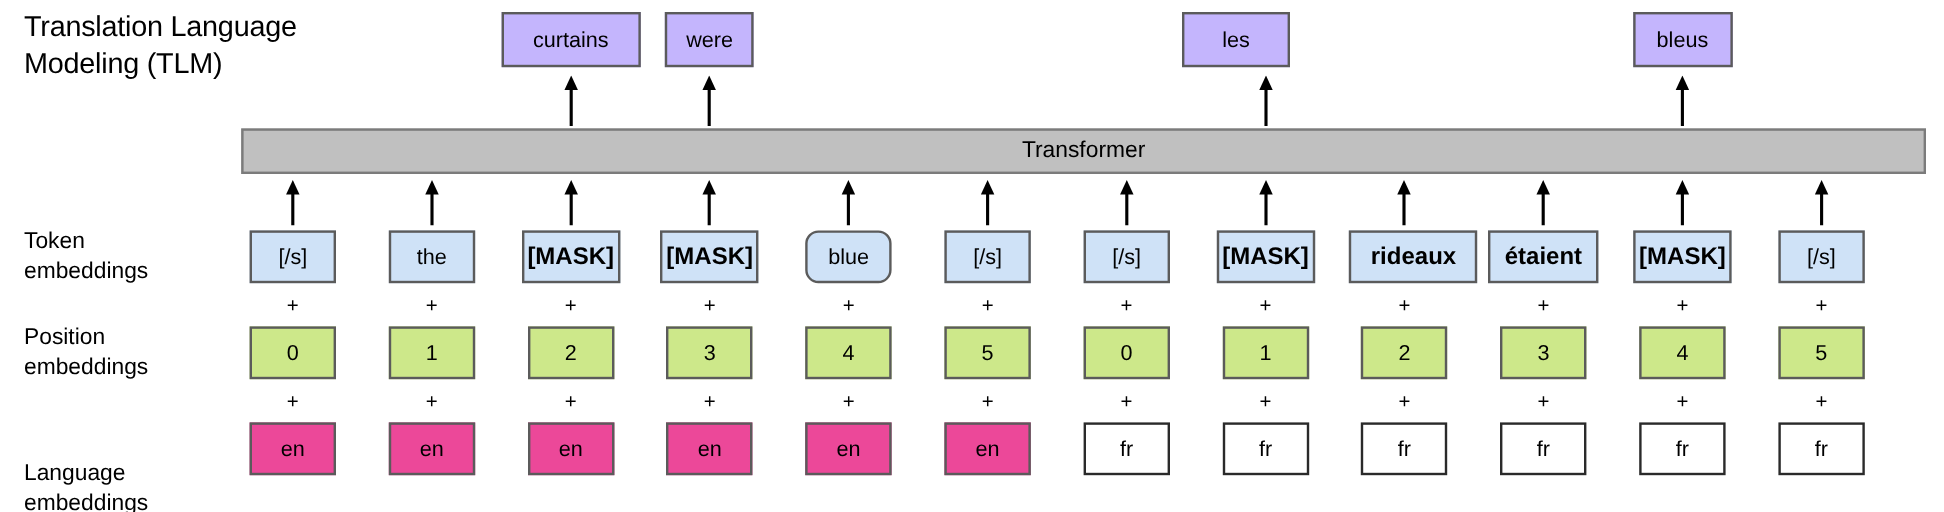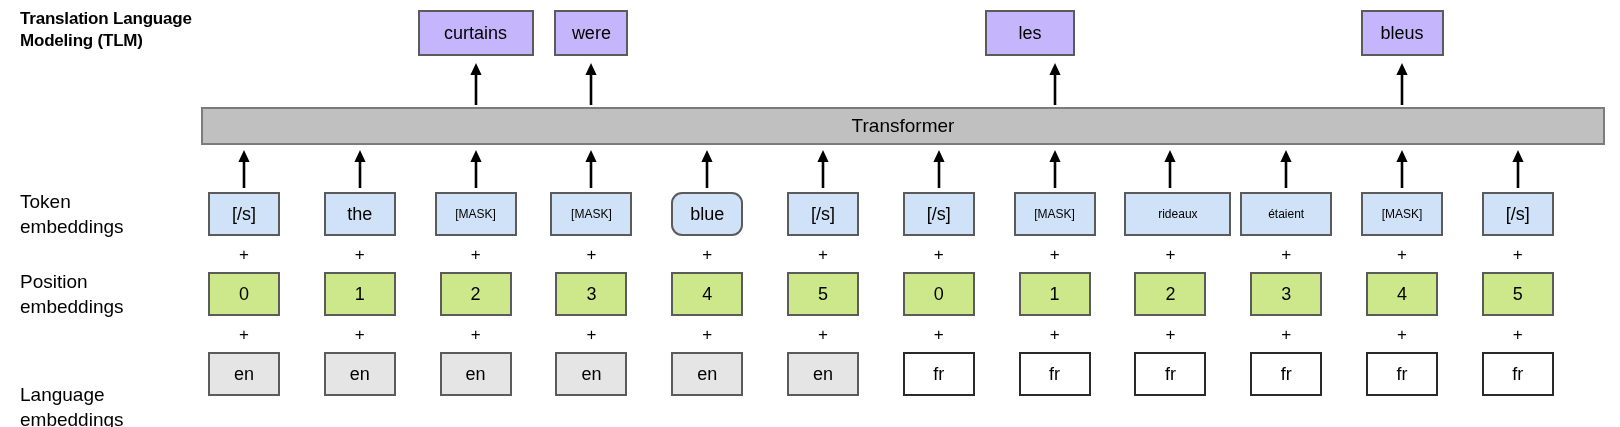--- a/index.html
+++ b/index.html
@@ -18,22 +18,22 @@
     overflow: hidden;
     background: #ffffff;
   }
 
   
   .title {
     position: absolute;
     left: 20px;
     top: 8px;
     width: 300px;
-    font-size: 17px;
-    font-weight: bold;
+    font-size: 24px;
+    font-weight: normal;
     line-height: 1.28;
     letter-spacing: -0.2px;
     white-space: pre-line;
   }
 
   
   .row-label {
     position: absolute;
     left: 20px;
     width: 180px;
@@ -85,32 +85,32 @@
     height: 44px;
     top: 192px;
   }
   .box-pos {
     background: #cde88a;
     border: 2px solid #5b5b5b;
     height: 44px;
     top: 272px;
   }
   .box-lang-en {
-    background: #e5e5e5;
+    background: #ec4899;
     border: 2px solid #5b5b5b;
     height: 44px;
     top: 352px;
   }
   .box-lang-fr {
     background: #ffffff;
     border: 2px solid #2a2a2a;
     height: 44px;
     top: 352px;
   }
-  .box.small { font-size: 12px; }
+  .box.small { font-size: 20px; font-weight: bold; }
 
   
   .plus {
     position: absolute;
     width: 20px;
     text-align: center;
     font-size: 17px;
     line-height: 1;
     color: #000;
   }

